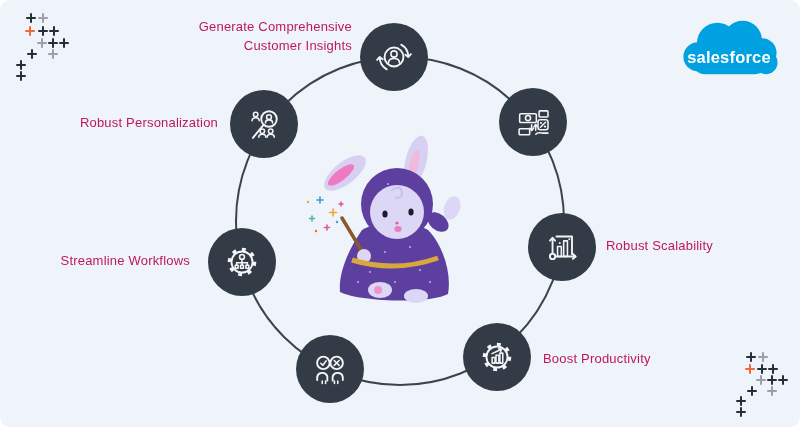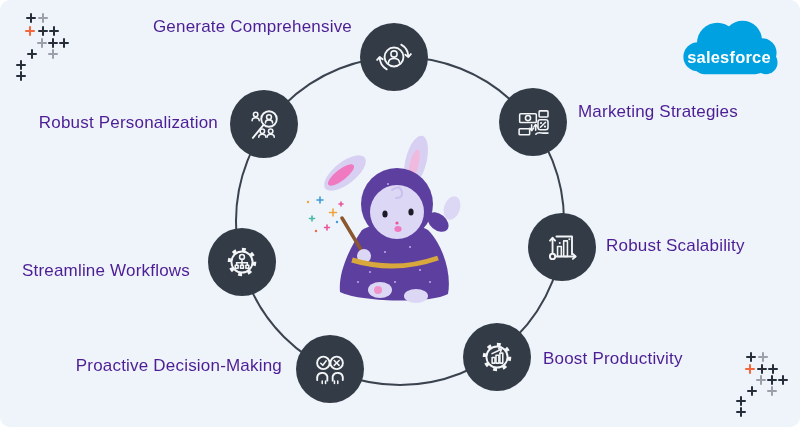--- a/index.html
+++ b/index.html
@@ -12,21 +12,21 @@
   
   .node{position:absolute;width:68px;height:68px;border-radius:50%;background:#333b46;
         display:flex;align-items:center;justify-content:center;}
   .node svg{width:40px;height:40px;}
   .node svg .st{stroke:#f3f5f7;stroke-width:1.7;fill:none;stroke-linecap:round;stroke-linejoin:round;}
   .node svg .st2{stroke:#f3f5f7;stroke-width:1.4;fill:none;stroke-linecap:round;stroke-linejoin:round;}
   .node svg .fdot{fill:#f3f5f7;stroke:none;}
   .node svg .teeth{stroke:#f3f5f7;stroke-width:3.1;fill:none;stroke-dasharray:3.5 5.3;}
 
   
-  .label{position:absolute;font-size:17px;font-weight:500;color:#4c1d95;
+  .label{position:absolute;font-size:13px;font-weight:500;color:#be185d;
          line-height:19px;letter-spacing:.2px;white-space:nowrap;}
   .label.r{text-align:right;}
   .label span{display:block;}
 
   
   .plus{position:absolute;width:10px;height:10px;}
   .plus::before{content:"";position:absolute;left:4.1px;top:0;width:1.9px;height:10px;background:currentColor;border-radius:1px;}
   .plus::after{content:"";position:absolute;top:4.1px;left:0;height:1.9px;width:10px;background:currentColor;border-radius:1px;}
   .pd{color:#262e3a}.pg{color:#9aa1ab}.po{color:#f2683c}
 
@@ -244,33 +244,30 @@
       <path class="st2" d="M7.3,15 C7.3,12.9 8.7,12.3 10.5,12.3 C12.3,12.3 13.7,12.9 13.7,15"></path>
       <circle class="st2" cx="16.5" cy="24.5" r="2"></circle>
       <path class="st2" d="M13.3,30 C13.3,27.9 14.7,27.3 16.5,27.3 C18.3,27.3 19.7,27.9 19.7,30"></path>
       <circle class="st2" cx="24" cy="24.5" r="2"></circle>
       <path class="st2" d="M20.8,30 C20.8,27.9 22.2,27.3 24,27.3 C25.8,27.3 27.2,27.9 27.2,30"></path>
     </svg>
   </div>
 
   <div class="label r" style="right:448px;top:17px">
     <span>Generate Comprehensive</span>
+    <span>Customer Insights</span>
   </div>
   <div class="label" style="left:578px;top:102px">
-    <span>Marketing Strategies</span>
   </div>
   <div class="label" style="left:543px;top:349px">
     <span>Boost Productivity</span>
   </div>
   <div class="label" style="left:606px;top:236px">
     <span>Robust Scalability</span>
   </div>
-  <div class="label r" style="right:518px;top:356px">
-    <span>Proactive Decision-Making</span>
-  </div>
-  <div class="label r" style="right:610px;top:261px">
+  <div class="label r" style="right:610px;top:251px">
     <span>Streamline Workflows</span>
   </div>
   <div class="label r" style="right:582px;top:113px">
     <span>Robust Personalization</span>
   </div>
 
 </div>
 
 </body></html>

